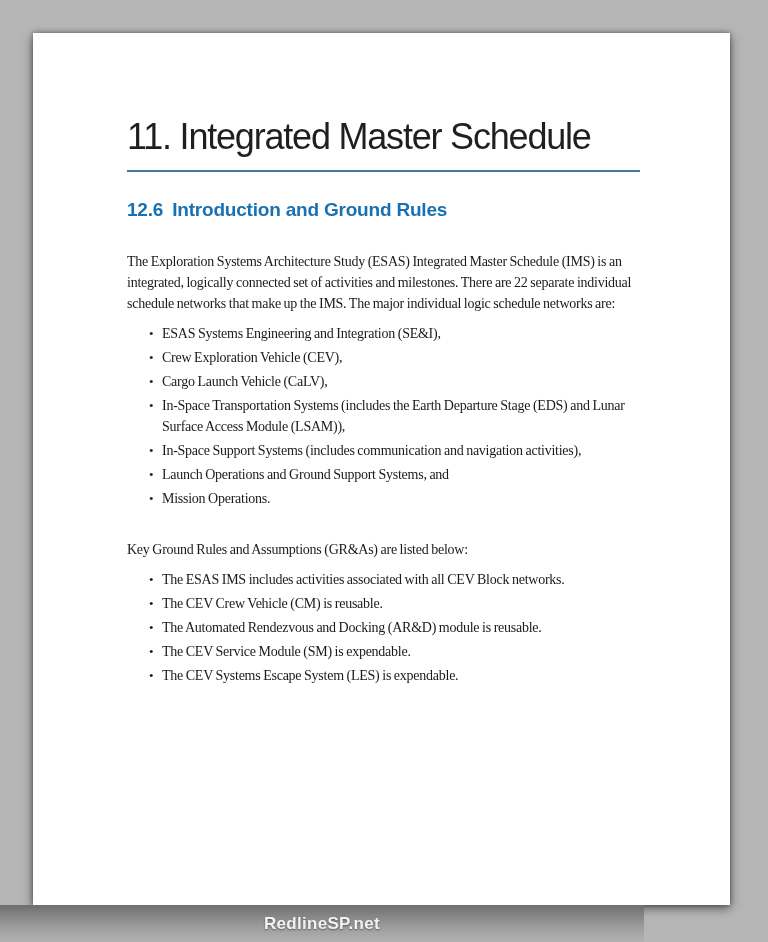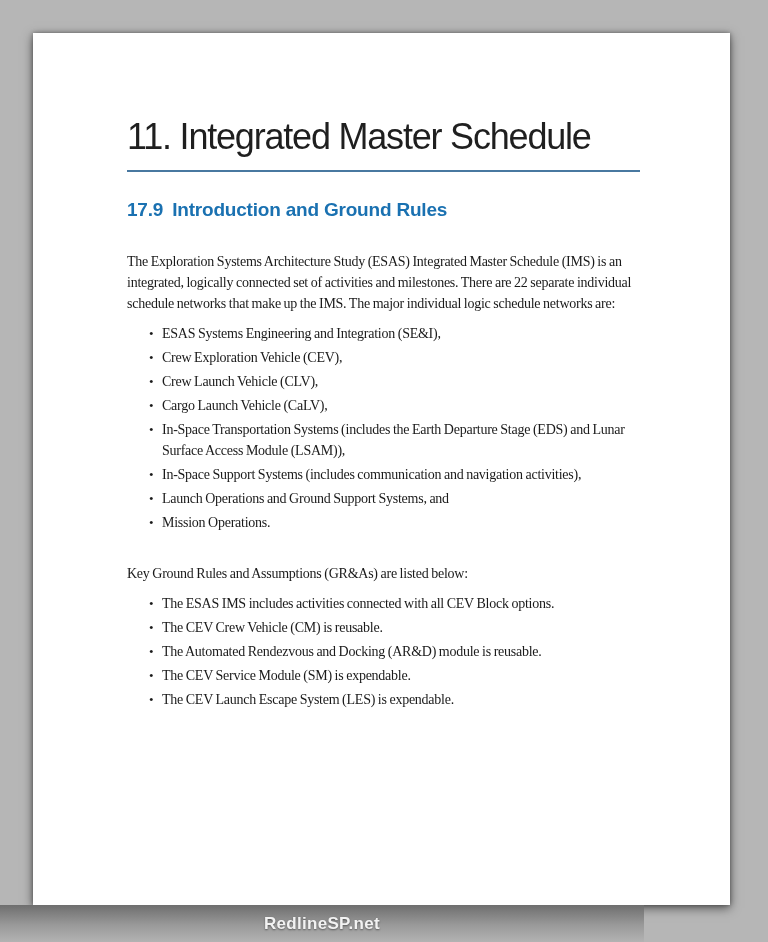--- a/index.html
+++ b/index.html
@@ -104,43 +104,42 @@
 </head>
 <body>
 
 <div class="page">
 
   <h1 class="doc-title">11. Integrated Master Schedule</h1>
 
   <div class="title-rule"></div>
 
   <h2 class="section-heading">
-    <span class="sec-num">17.9</span><span>Introduction and Ground Rules</span>
+    <span class="sec-num">12.6</span><span>Introduction and Ground Rules</span>
   </h2>
 
   <p class="body-text">The Exploration Systems Architecture Study (ESAS) Integrated Master Schedule (IMS) is an integrated, logically connected set of activities and milestones. There are 22 separate individual schedule networks that make up the IMS. The major individual logic schedule networks are:</p>
 
   <ul class="bullet-list body-text">
       <li>ESAS Systems Engineering and Integration (SE&amp;I),</li>
       <li>Crew Exploration Vehicle (CEV),</li>
-      <li>Crew Launch Vehicle (CLV),</li>
       <li>Cargo Launch Vehicle (CaLV),</li>
       <li>In-Space Transportation Systems (includes the Earth Departure Stage (EDS) and Lunar Surface Access Module (LSAM)),</li>
       <li>In-Space Support Systems (includes communication and navigation activities),</li>
       <li>Launch Operations and Ground Support Systems, and</li>
       <li>Mission Operations.</li>
     </ul>
 
   <p class="body-text">Key Ground Rules and Assumptions (GR&amp;As) are listed below:</p>
 
   <ul class="bullet-list body-text">
-      <li><span>The ESAS IMS includes activities connected with all CEV Block options.</span></li>
+      <li><span>The ESAS IMS includes activities associated with all CEV Block networks.</span></li>
       <li><span>The CEV Crew Vehicle (CM) is reusable.</span></li>
       <li><span>The Automated Rendezvous and Docking (AR&amp;D) module is reusable.</span></li>
       <li><span>The CEV Service Module (SM) is expendable.</span></li>
-      <li><span>The CEV Launch Escape System (LES) is expendable.</span></li>
+      <li><span>The CEV Systems Escape System (LES) is expendable.</span></li>
     </ul>
 
 </div>
 
 <div class="watermark-band">
   <span class="watermark-text">RedlineSP.net</span>
 </div>
 
 </body></html>

